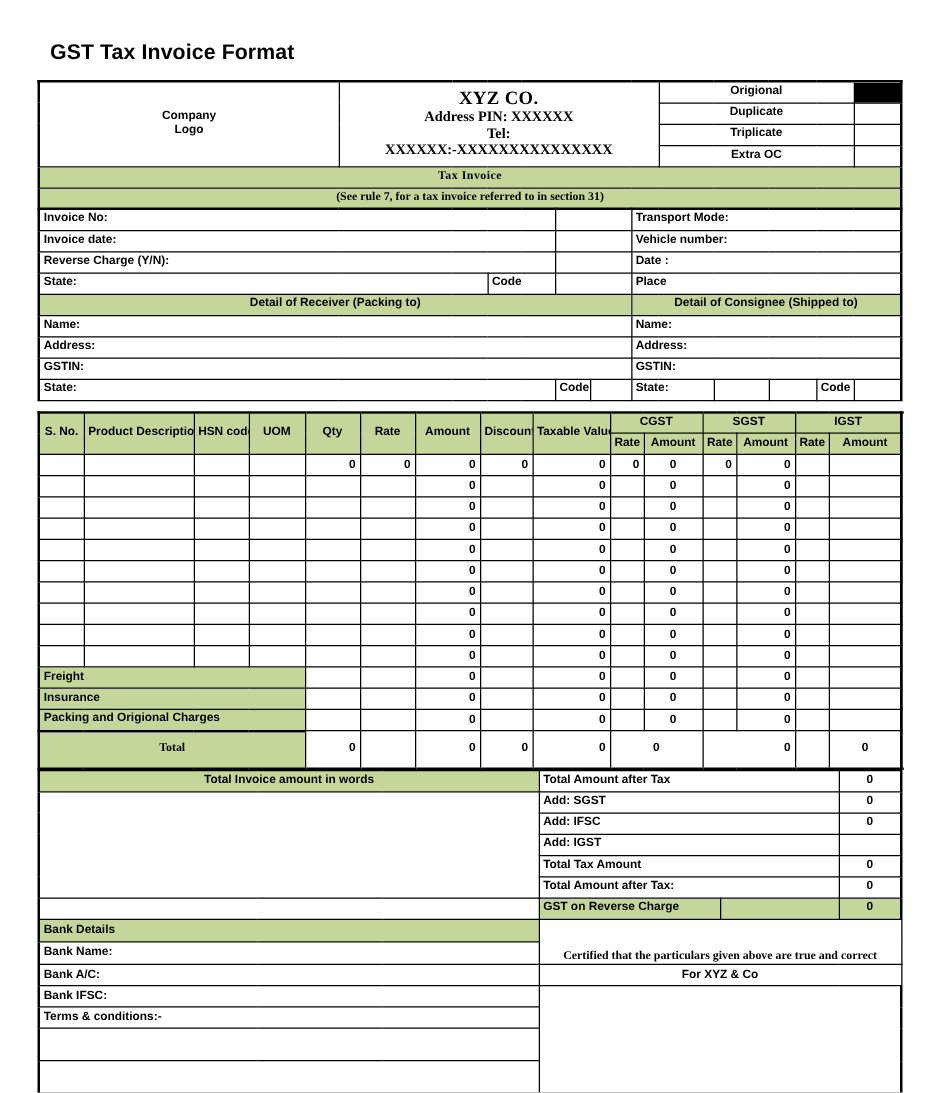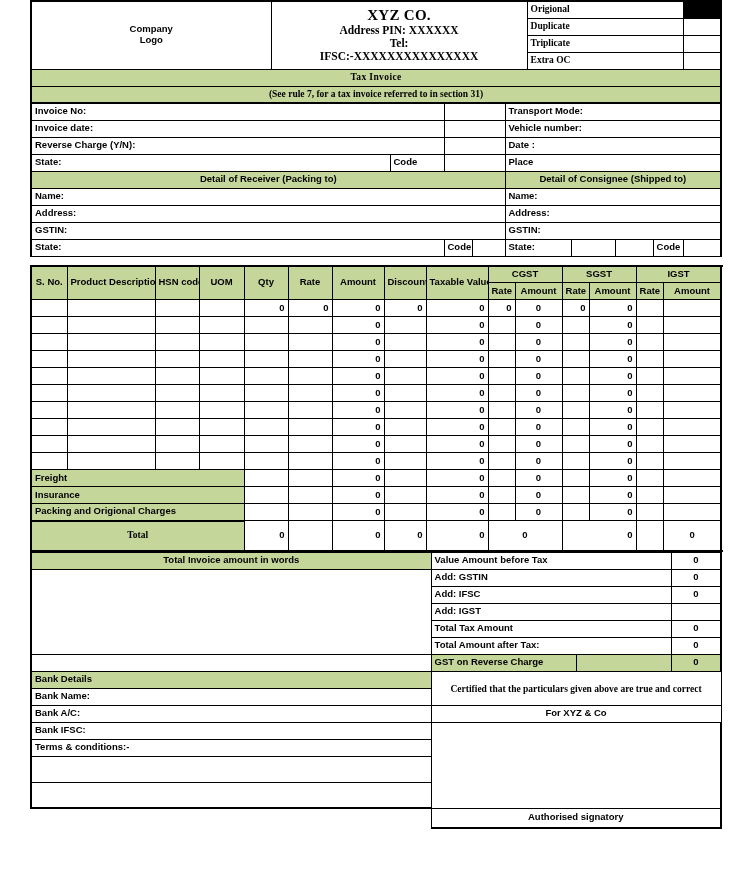--- a/index.html
+++ b/index.html
@@ -75,26 +75,25 @@
     font-size: 11.5px;
     font-weight: bold;
   }
   .logo-cell {
     text-align: center;
     font-size: 10px;
     font-weight: bold;
     line-height: 1.9;
   }
   .copies-cell {
-    text-align: left;
+    text-align: center;
     font-size: 9.5px;
     font-weight: bold;
     line-height: 1.72;
     padding-right: 6px;
-    font-family: Liberation Serif, serif;
   }
   .ti-main {
     font-family: "Liberation Serif", serif;
     font-size: 25px;
     font-weight: bold;
     text-align: center;
     letter-spacing: 0.4px;
     line-height: 1.1;
     padding-top: 3px;
   }
@@ -126,20 +125,21 @@
   }
   .forxyz { font-size: 10px; font-weight: bold; text-align: center; }
   .authsig { font-size: 10px; font-weight: bold; text-align: center; }
   .sigbox { vertical-align: top; }
 </style>
 </head>
 <body>
 
 <div class="page">
 
+  <div class="doc-title">GST Tax Invoice  Format</div>
 
   <table class="inv">
     <colgroup>
       <col style="width:240px">
         <col style="width:25px">
         <col style="width:66px">
       <col style="width:28px">
         <col style="width:27px">
         <col style="width:27px">
       <col style="width:28px">
@@ -154,21 +154,21 @@
     <tbody>
         <tr>
       <td class="logo-cell thick-left thick-top" rowspan="4">
         <div>Company</div>
         <div>Logo</div>
       </td>
       <td class="company-cell thick-top" colspan="8" rowspan="4">
         <div class="brand">XYZ CO.</div>
         <div class="addr">Address PIN: XXXXXX</div>
         <div class="addr">Tel:</div>
-        <div class="addr">IFSC:-XXXXXXXXXXXXXXX</div>
+        <div class="addr">XXXXXX:-XXXXXXXXXXXXXXX</div>
       </td>
       <td class="copies-cell thick-top" colspan="4">Origional</td>
       <td class="blk thick-top thick-right"></td>
     </tr>
     <tr>
       <td class="copies-cell" colspan="4">Duplicate</td>
       <td class="thick-right"></td>
     </tr>
     <tr>
       <td class="copies-cell" colspan="4">Triplicate</td>
@@ -531,26 +531,26 @@
       <col style="width:175px">
         <col style="width:100px">
         <col style="width:125px">
       <col style="width:145px">
         <col style="width:95px">
         <col style="width:50px">
     </colgroup>
     <tbody>
         <tr>
       <td class="green sec-head thick-left" colspan="3">Total Invoice amount in words</td>
-      <td class="lft" colspan="2">Value Amount before Tax</td>
+      <td class="lft" colspan="2">Total Amount after Tax</td>
       <td class="ctr thick-right">0</td>
     </tr>
     <tr>
       <td class="words-box thick-left" colspan="3" rowspan="5"></td>
-      <td class="lft" colspan="2">Add: GSTIN</td>
+      <td class="lft" colspan="2">Add: SGST</td>
       <td class="ctr thick-right">0</td>
     </tr>
     <tr>
       <td class="lft" colspan="2">Add: IFSC</td>
       <td class="ctr thick-right">0</td>
     </tr>
     <tr>
       <td class="lft" colspan="2">Add: IGST</td>
       <td class="ctr thick-right"></td>
     </tr>
@@ -564,21 +564,21 @@
     </tr>
     <tr>
       <td class="thick-left" colspan="3"></td>
       <td class="green lft">GST on Reverse Charge</td>
       <td class="green"></td>
       <td class="green ctr thick-right">0</td>
     </tr>
 
     <tr>
       <td class="green lft thick-left" colspan="3">Bank Details</td>
-      <td class="cert" colspan="3" rowspan="2" style="vertical-align:top;padding-top:12px">Certified that the particulars given above are true and correct</td>
+      <td class="cert" colspan="3" rowspan="2" style="vertical-align:top;padding-top:24px">Certified that the particulars given above are true and correct</td>
     </tr>
     <tr>
       <td class="lft thick-left" colspan="3">Bank Name:</td>
     </tr>
     <tr>
       <td class="lft thick-left" colspan="3">Bank A/C:</td>
       <td class="forxyz" colspan="3">For XYZ &amp; Co</td>
     </tr>
     <tr>
       <td class="lft thick-left" colspan="3">Bank IFSC:</td>

